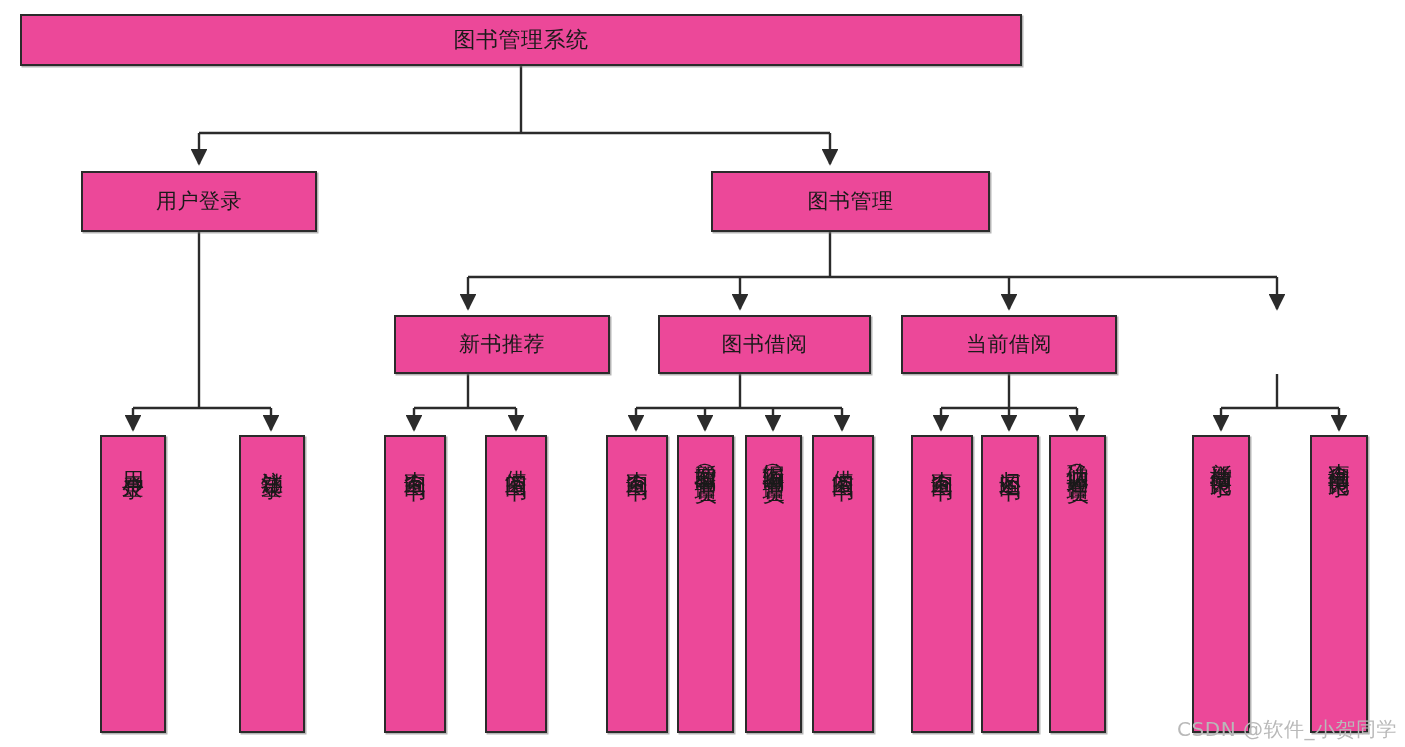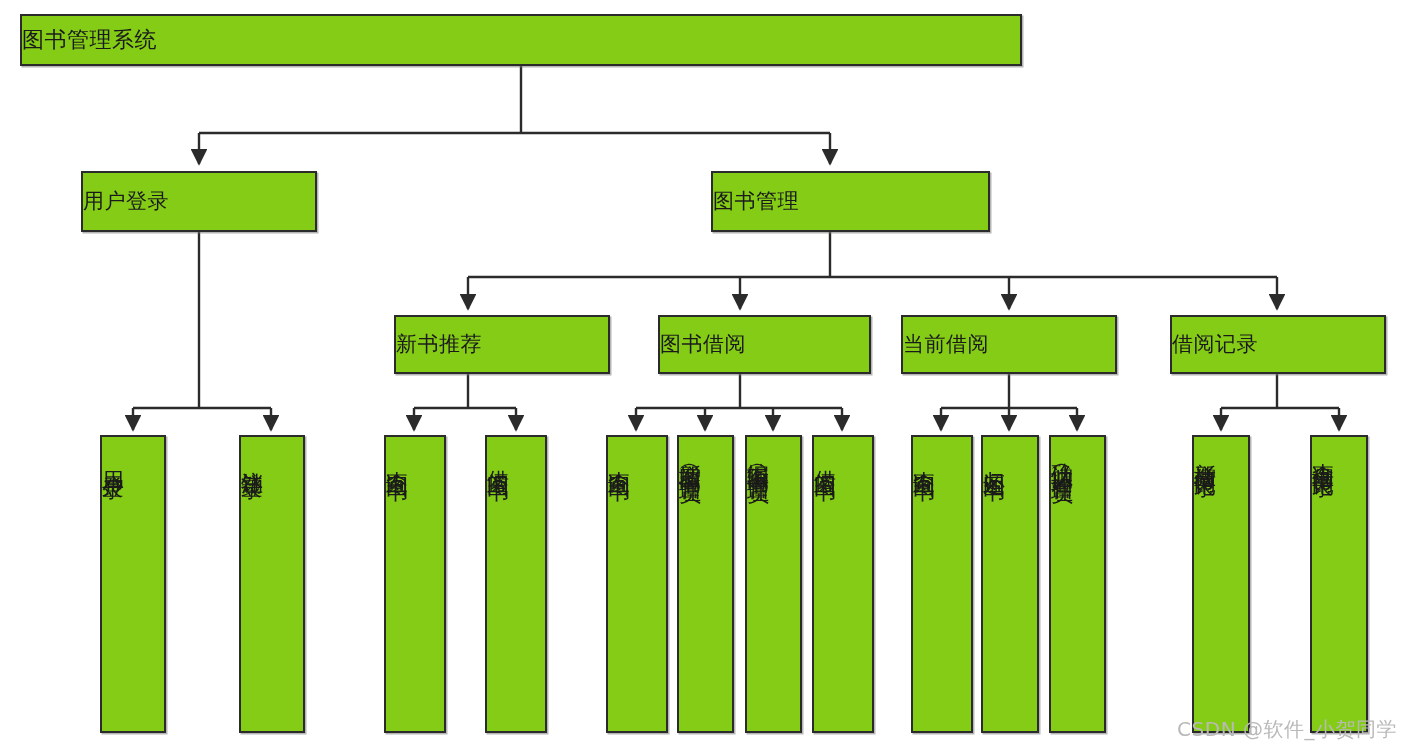--- a/index.html
+++ b/index.html
@@ -19,24 +19,25 @@
     position: absolute;
     left: 0;
     top: 0;
     width: 1405px;
     height: 747px;
     pointer-events: none;
   }
   .node {
     position: absolute;
     box-sizing: border-box;
-    background: #84cc16;
+    background: #ec4899;
     border: 2px solid #2b2b2b;
     display: flex;
     align-items: center;
+    justify-content: center;
     box-shadow: 1.5px 1.5px 0 rgba(120,120,120,0.55);
   }
   .node .label {
     color: #1a1a1a;
     line-height: 1.22;
     text-align: center;
     white-space: nowrap;
   }
   
   .node.h .label {
@@ -140,23 +141,20 @@
 
   <div class="node h" style="left:362px; top:315px; width:216px; height:59px;margin-left:32px;">
     <span class="label">新书推荐</span>
   </div>
   <div class="node h" style="left:634px; top:315px; width:213px; height:59px;margin-left:24px;">
     <span class="label">图书借阅</span>
   </div>
   <div class="node h" style="left:901px; top:315px; width:216px; height:59px;">
     <span class="label">当前借阅</span>
   </div>
-  <div class="node h" style="left:1170px; top:315px; width:216px; height:59px;">
-    <span class="label">借阅记录</span>
-  </div>
 
   <div class="node v" style="left:100px; top:435px; width:66px; height:298px;">
     <span class="label">用户登录</span>
   </div>
   <div class="node v" style="left:239px; top:435px; width:66px; height:298px;">
     <span class="label">注销登录</span>
   </div>
 
   <div class="node v" style="left:384px; top:435px; width:62px; height:298px;">
     <span class="label">查询图书</span>

